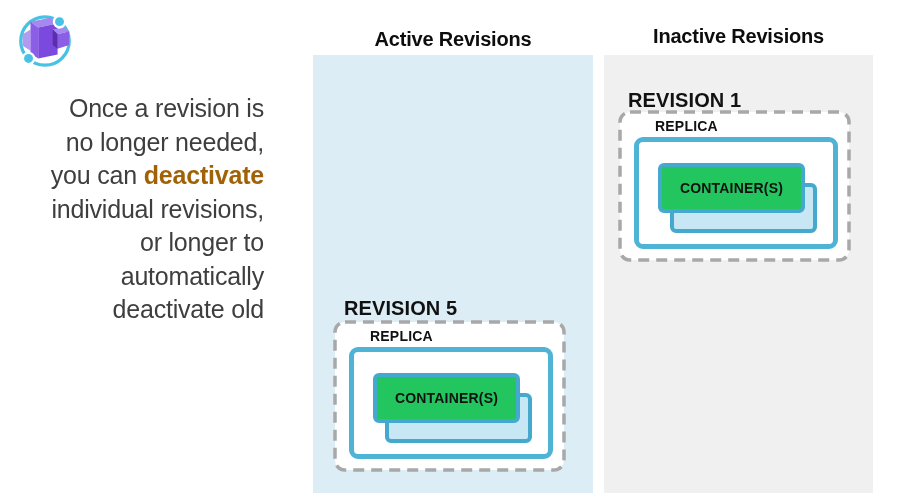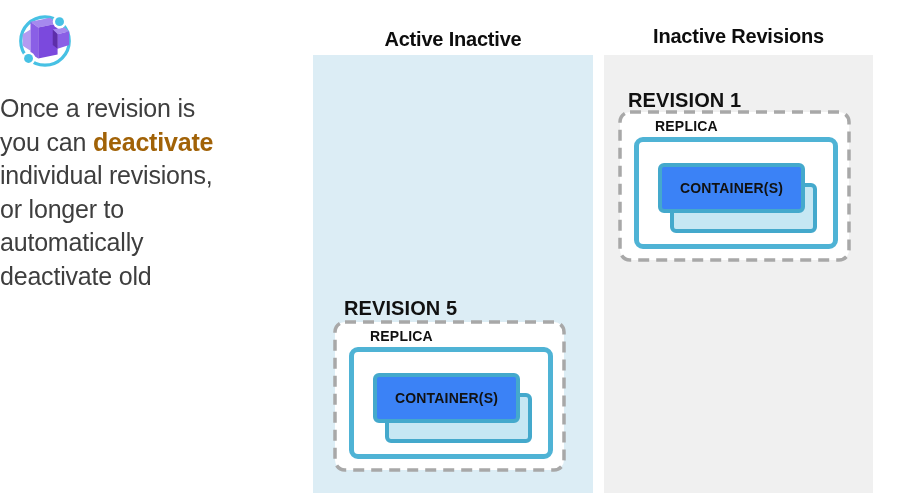--- a/index.html
+++ b/index.html
@@ -8,21 +8,21 @@
     position:relative; width:900px; height:501px; background:#ffffff;
     font-family:"Liberation Sans", sans-serif; overflow:hidden;
   }
 
   
   .logo { position:absolute; left:14px; top:10px; width:62px; height:62px; }
 
   
   .intro {
     position:absolute; left:0; top:92px; width:264px;
-    text-align:left; font-size:25px; line-height:33.5px;
+    text-align:right; font-size:25px; line-height:33.5px;
     color:#3e3e3e; font-weight:400; letter-spacing:-0.2px;
   }
   .intro .bold { font-weight:bold; color:#a16207; }
 
   
   .col-header {
     position:absolute; text-align:center; font-size:20px; font-weight:bold;
     color:#0d0d0d; letter-spacing:-0.2px;
   }
   .col-header.active   { left:313px; top:28px; width:280px; }
@@ -49,21 +49,21 @@
   .replica-label {
     position:absolute; left:20px; top:8px; font-size:14px; font-weight:bold;
     color:#111; letter-spacing:0.2px;padding-left:17px;
   }
   .replica-box {
     position:absolute; left:16px; top:27px; width:204px; height:112px;
     background:#fff; border:5px solid #4fb3d5; border-radius:9px;
   }
   .container-box {
     position:absolute; width:147px; height:50px;
-    background:#3b82f6; border:4px solid #44a9cc; border-radius:6px;
+    background:#22c55e; border:4px solid #44a9cc; border-radius:6px;
   }
   .container-back { left:31px; top:41px; background:#c6e7f3; }
   .container-front {
     left:19px; top:21px; display:flex; align-items:center; justify-content:center;
     font-size:14px; font-weight:bold; color:#111; letter-spacing:0.2px;
   }
 </style>
 </head>
 <body>
 
@@ -81,28 +81,29 @@
       <polygon points="40,20 45,25 45,40 40,36" fill="#5d2ea9"></polygon>
       <circle cx="47" cy="12" r="7" fill="#ffffff"></circle>
       <circle cx="47" cy="12" r="4.6" fill="#47c1e4"></circle>
       <circle cx="15" cy="50" r="7" fill="#ffffff"></circle>
       <circle cx="15" cy="50" r="4.6" fill="#47c1e4"></circle>
     </svg>
   </div>
 
   <div class="intro">
     <div>Once a revision is</div>
+    <div>no longer needed,</div>
     <div><span>you can </span><span class="bold">deactivate</span></div>
     <div>individual revisions,</div>
     <div>or longer to</div>
     <div>automatically</div>
     <div>deactivate old</div>
   </div>
 
-  <div class="col-header active">Active Inactive</div>
+  <div class="col-header active">Active Revisions</div>
   <div class="col-header inactive">Inactive Revisions</div>
 
   <div class="panel active"></div>
   <div class="panel inactive"></div>
 
   <div class="revision-label rev1-label">REVISION 1</div>
   <div class="dashed-box rev1-box">
     <svg class="dash-rect" width="233" height="152" viewBox="0 0 233 152">
       <rect x="2" y="2" width="229" height="148" rx="10" fill="#ffffff" stroke="#a8a8a8" stroke-width="3.5" stroke-dasharray="11 7"></rect>
     </svg>

